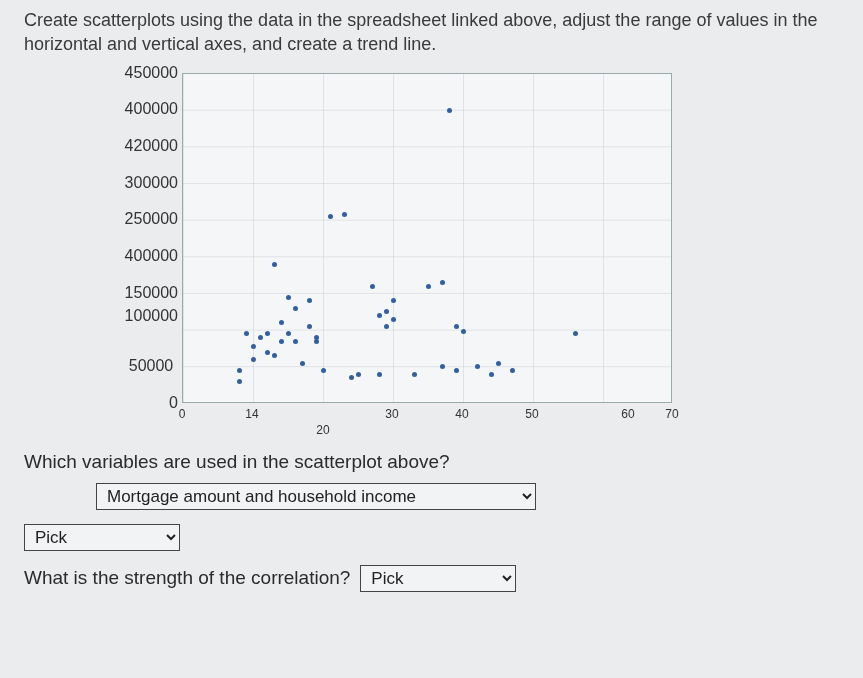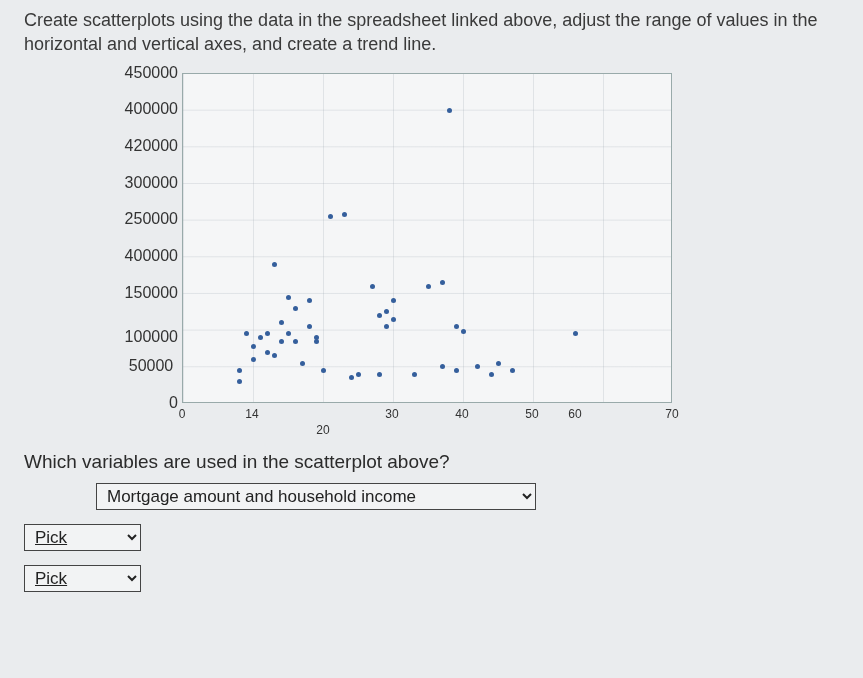--- a/index.html
+++ b/index.html
@@ -82,21 +82,21 @@
     }
     select {
       font-size: 17px;
       padding: 2px 6px;
       border: 1px solid #444;
       background: #f2f3f4;
       color: #222;
       font-family: inherit;
     }
     .select-wide { width: 440px; margin-left: 72px; }
-    .select-med  { width: 117px; text-decoration: underline; }
+    .select-med  { width: 156px; }
   </style>
 </head>
 <body>
 
 
 
 <div class="instructions">Create scatterplots using the data in the spreadsheet linked above, adjust the range of values in the horizontal and vertical axes, and create a trend line.</div>
 
 <div class="chart-wrap">
   <div class="chart" id="chart">
@@ -143,50 +143,51 @@
         <div class="pt" style="left: 273px; top: 253px;"></div>
         <div class="pt" style="left: 280px; top: 258.133px;"></div>
         <div class="pt" style="left: 294px; top: 293.333px;"></div>
         <div class="pt" style="left: 308px; top: 300.667px;"></div>
         <div class="pt" style="left: 315px; top: 289.667px;"></div>
         <div class="pt" style="left: 329px; top: 297px;"></div>
         <div class="pt" style="left: 392px; top: 260.333px;"></div>
       </div>
   <div class="ytick" style="top: 336px;">0</div>
       <div class="ytick" style="top: 299.333px; text-align: center;">50000</div>
-      <div class="ytick" style="top: 270px;">100000</div>
+      <div class="ytick" style="top: 249px;">100000</div>
       <div class="ytick" style="top: 226px;">150000</div>
       <div class="ytick" style="top: 189.333px;">400000</div>
       <div class="ytick" style="top: 152.667px;">250000</div>
       <div class="ytick" style="top: 116px;">300000</div>
       <div class="ytick" style="top: 79.3333px;">420000</div>
       <div class="ytick" style="top: 42.6667px;">400000</div>
       <div class="ytick" style="top: 6px;">450000</div>
       <div class="xtick" style="left: 58px;">0</div>
       <div class="xtick" style="left: 128px;">14</div>
       <div class="xtick" style="left: 199px; margin-top: 16px;">20</div>
       <div class="xtick" style="left: 268px;">30</div>
       <div class="xtick" style="left: 338px;">40</div>
       <div class="xtick" style="left: 408px;">50</div>
-      <div class="xtick" style="left: 451px;">60</div>
+      <div class="xtick" style="left: 504px;">60</div>
       <div class="xtick" style="left: 548px; text-align: center;">70</div>
     </div>
 </div>
 
 <div class="question">Which variables are used in the scatterplot above?</div>
 <select class="select-wide">
   <option>Mortgage amount and household income</option>
 </select>
 
 <div class="row">
   <select class="select-med">
     <option>Pick</option>
   </select>
 </div>
 
 <div class="row">
+  <span class="row-label">What is the strength of the correlation?</span>
   <select class="select-med">
     <option>Pick</option>
   </select>
 </div>
 
 
 
 
 </body></html>

